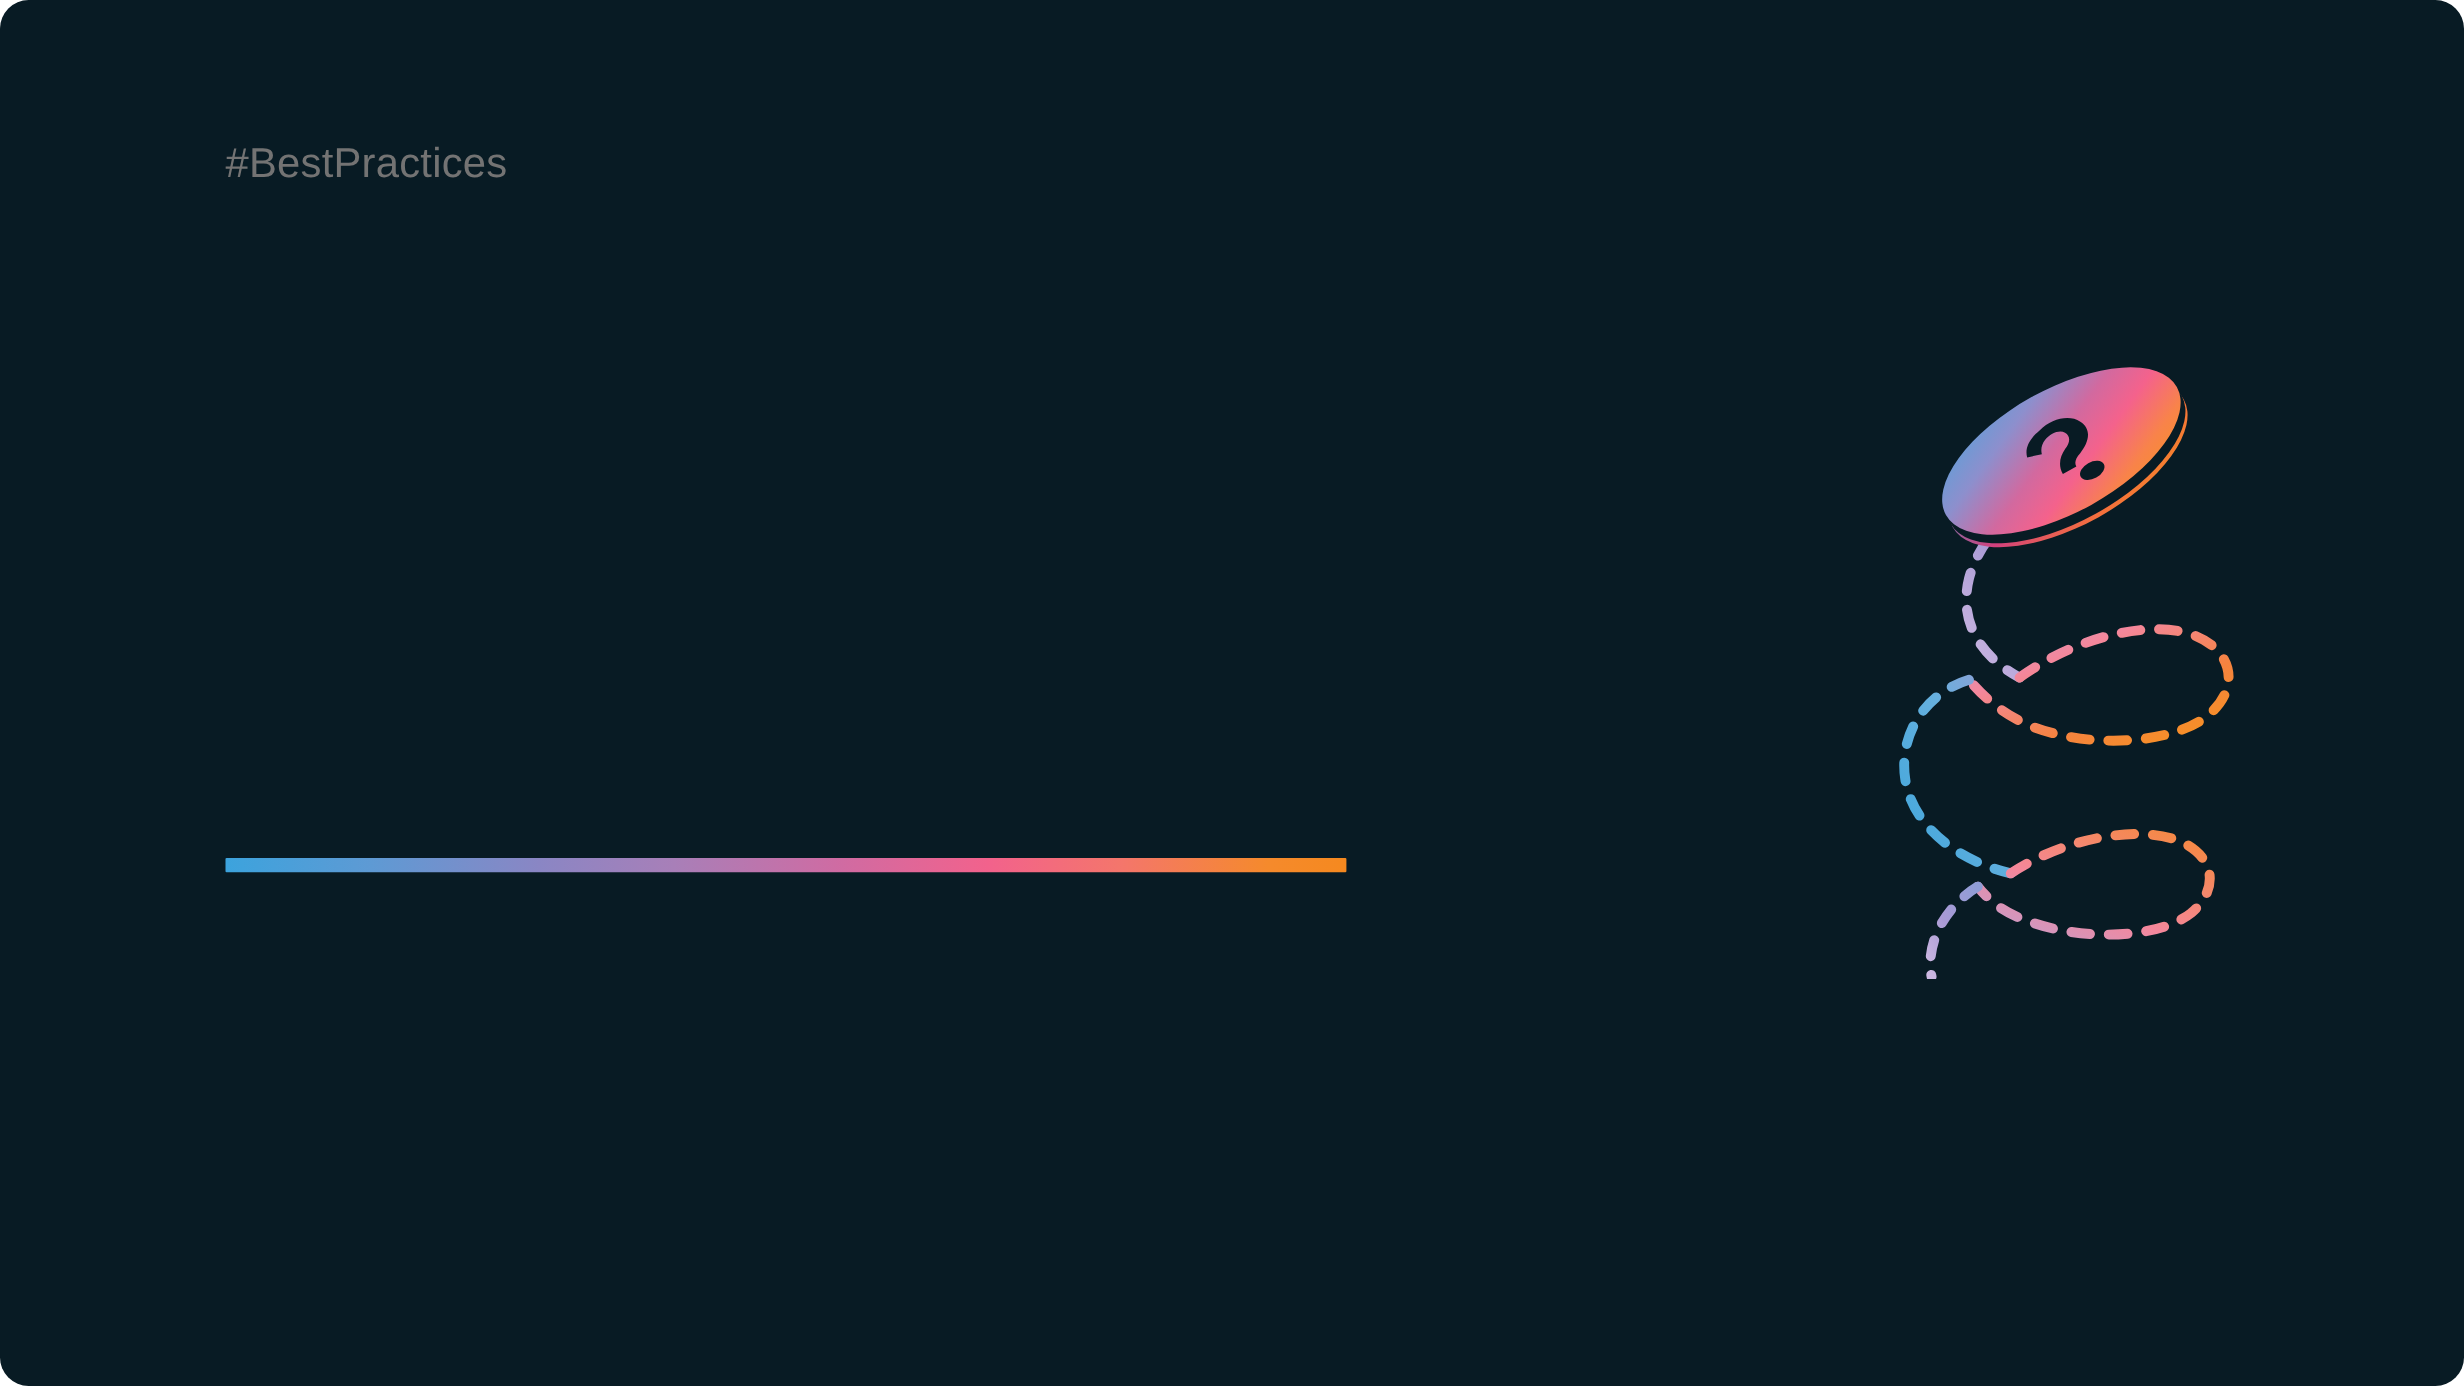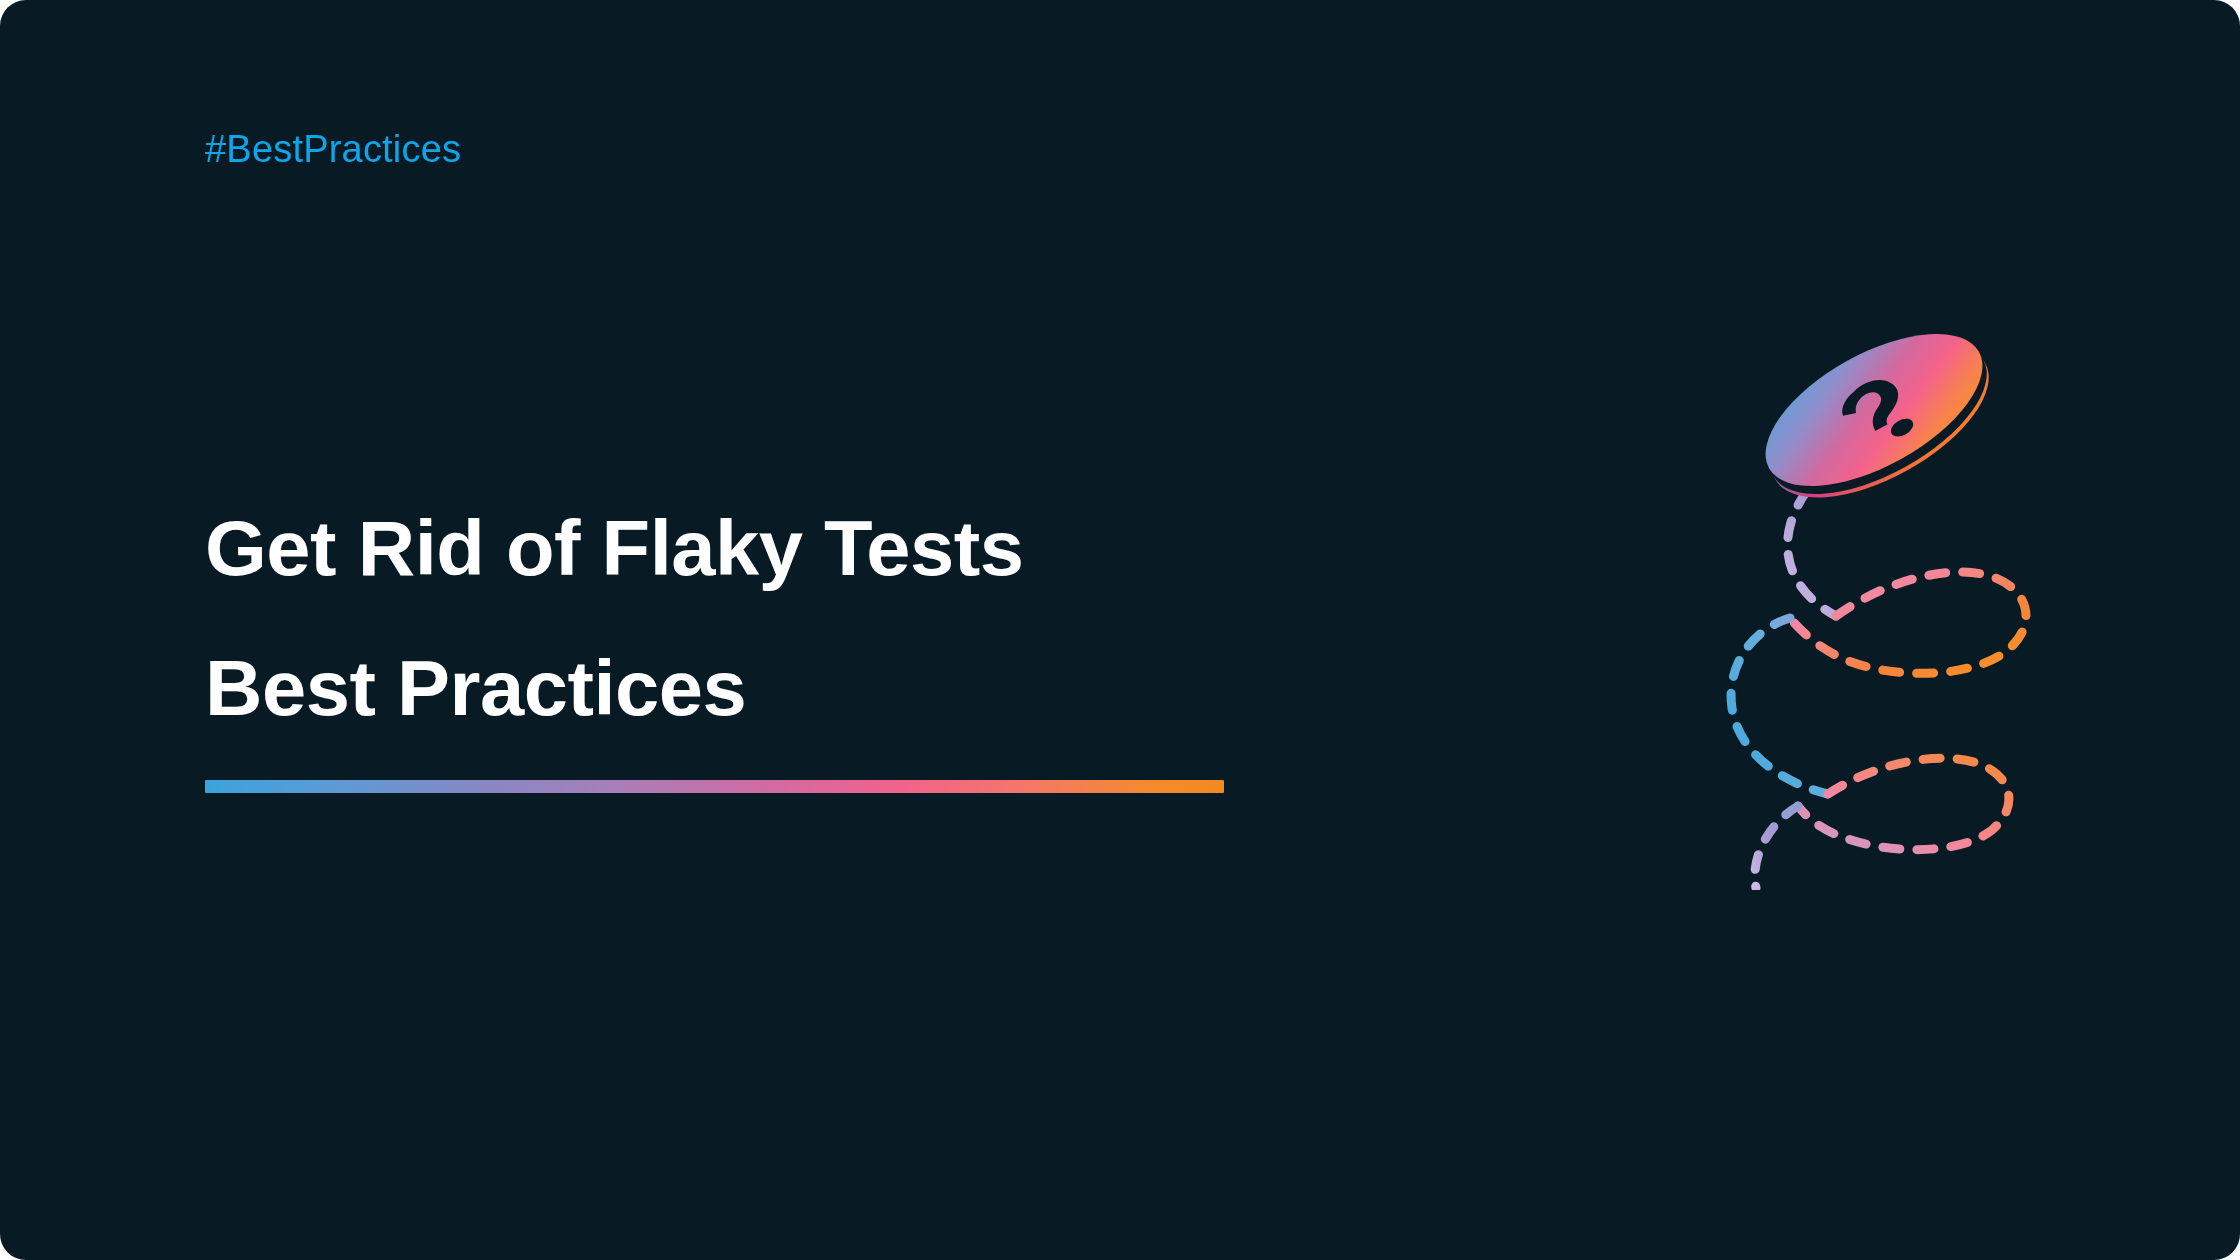--- a/index.html
+++ b/index.html
@@ -22,21 +22,21 @@
 
   
   #hashtag {
     position: absolute;
     left: 205px;
     top: 130px;
     font-family: "Liberation Sans", sans-serif;
     font-size: 38px;
     font-weight: 400;
     letter-spacing: 0.2px;
-    color: #0ea5e9;
+    color: #737373;
     white-space: nowrap;
     line-height: 1;
   }
 
   
   #headline {
     position: absolute;
     left: 205px;
     top: 478px;
     width: 1250px;
@@ -83,24 +83,20 @@
   }
   #illustration svg { display: block; width: 400px; height: 560px; }
 </style>
 </head>
 <body>
 
 <div id="canvas">
 
   <div id="hashtag">#BestPractices</div>
 
-  <div id="headline">
-    <div class="headline-line">Get Rid of Flaky Tests</div>
-    <div class="headline-line">Best Practices</div>
-  </div>
 
   <div id="rule"></div>
 
   <div id="illustration">
     <svg viewBox="0 0 400 560" xmlns="http://www.w3.org/2000/svg">
       <defs>
 
         <linearGradient id="discFace" x1="0" y1="0" x2="1" y2="1">
           <stop offset="0%" stop-color="#4da6dd"></stop>
           <stop offset="26%" stop-color="#8d8fcd"></stop>

